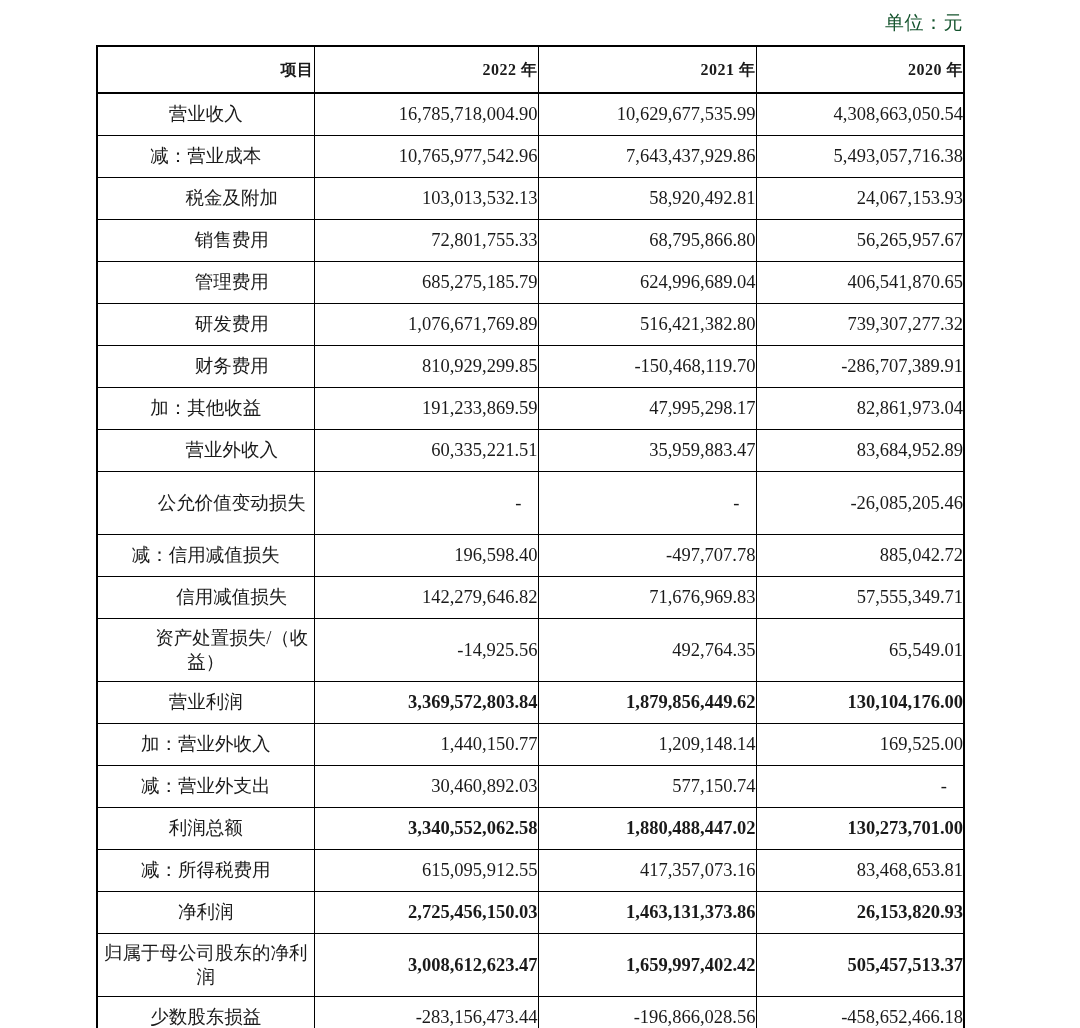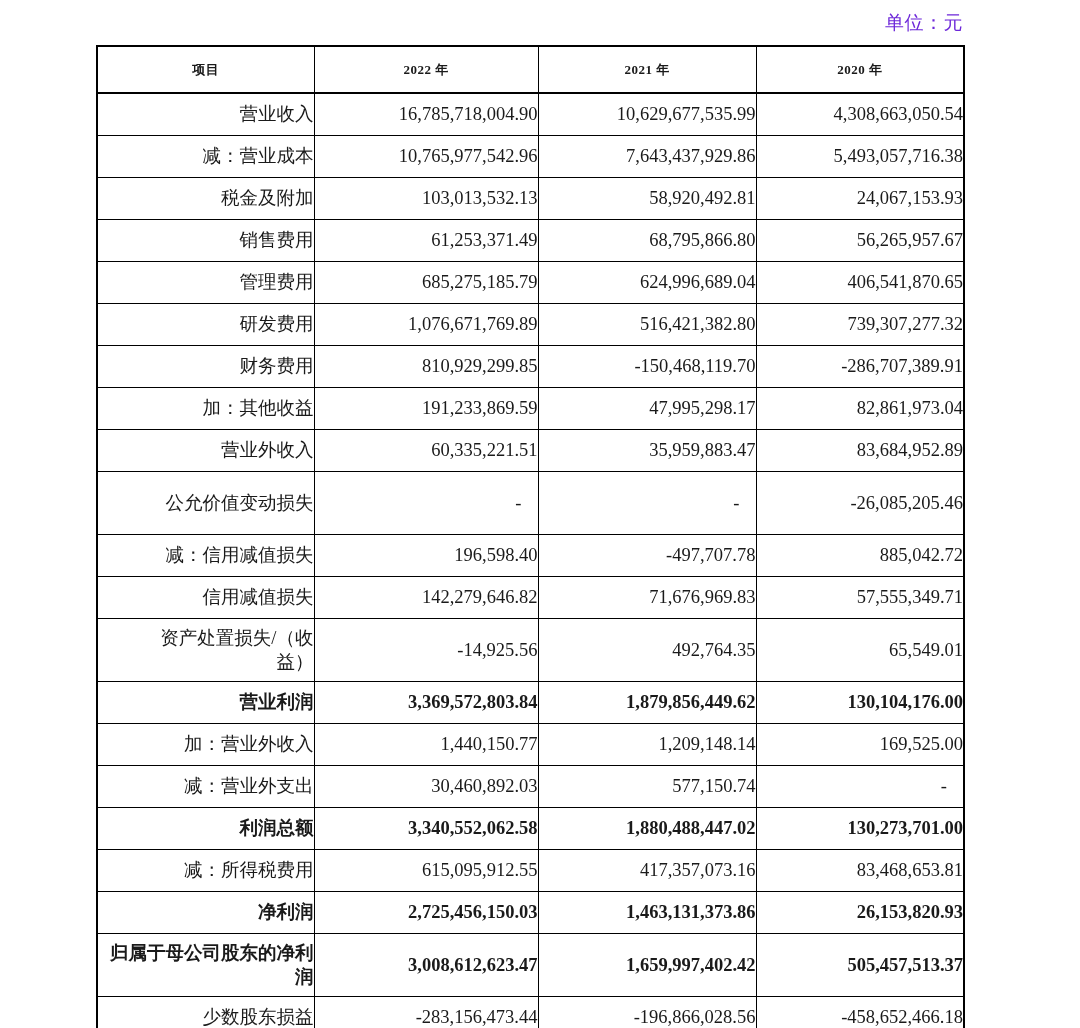--- a/index.html
+++ b/index.html
@@ -21,21 +21,21 @@
     box-sizing: border-box;
   }
   .unit-line {
     position: absolute;
     top: 10px;
     left: 0;
     width: 963px;
     text-align: right;
     font-size: 19px;
     letter-spacing: 0.5px;
-    color: #6d28d9;
+    color: #14532d;
   }
   .table-wrap {
     position: absolute;
     top: 45px;
     left: 96px;
     width: 867px;
   }
   table.fin {
     border-collapse: collapse;
     table-layout: fixed;
@@ -58,43 +58,43 @@
     border: 2.5px solid #000;
   }
   table.fin tr.header-row th {
     border-bottom: 2.2px solid #000;
   }
   table.fin tr:last-child td {
     border-bottom: 2.5px solid #000;
   }
 
   .hcell {
-    text-align: center;
+    text-align: right;
     font-weight: bold;
-    font-size: 13px;
+    font-size: 16px;
     height: 45px;
     padding: 4px 6px;
     letter-spacing: 0.5px;
     margin-top: 20px;
   }
   .lbl {
     height: 41px;
     padding: 4px 8px 4px 10px;
-    text-align: right;
+    text-align: center;
     font-size: 18.5px;
     white-space: pre-line;
   }
   .lbl.indent {
     text-indent: 52px;
   }
   .lbl.wrap2 {
     height: 62px;
   }
   .lbl.bold {
-    font-weight: bold;
+    font-weight: normal;
   }
   .num {
     text-align: right;
     padding: 4px 14px 4px 6px;
     font-size: 18.5px;
     height: 41px;
     font-variant-numeric: tabular-nums;
   }
   .num.bold {
     font-weight: bold;
@@ -140,21 +140,21 @@
             <td class="num">5,493,057,716.38</td>
           </tr>
           <tr>
             <td class="lbl indent">税金及附加</td>
             <td class="num">103,013,532.13</td>
             <td class="num">58,920,492.81</td>
             <td class="num">24,067,153.93</td>
           </tr>
           <tr>
             <td class="lbl indent">销售费用</td>
-            <td class="num">61,253,371.49</td>
+            <td class="num">72,801,755.33</td>
             <td class="num">68,795,866.80</td>
             <td class="num">56,265,957.67</td>
           </tr>
           <tr>
             <td class="lbl indent">管理费用</td>
             <td class="num">685,275,185.79</td>
             <td class="num">624,996,689.04</td>
             <td class="num">406,541,870.65</td>
           </tr>
           <tr>

